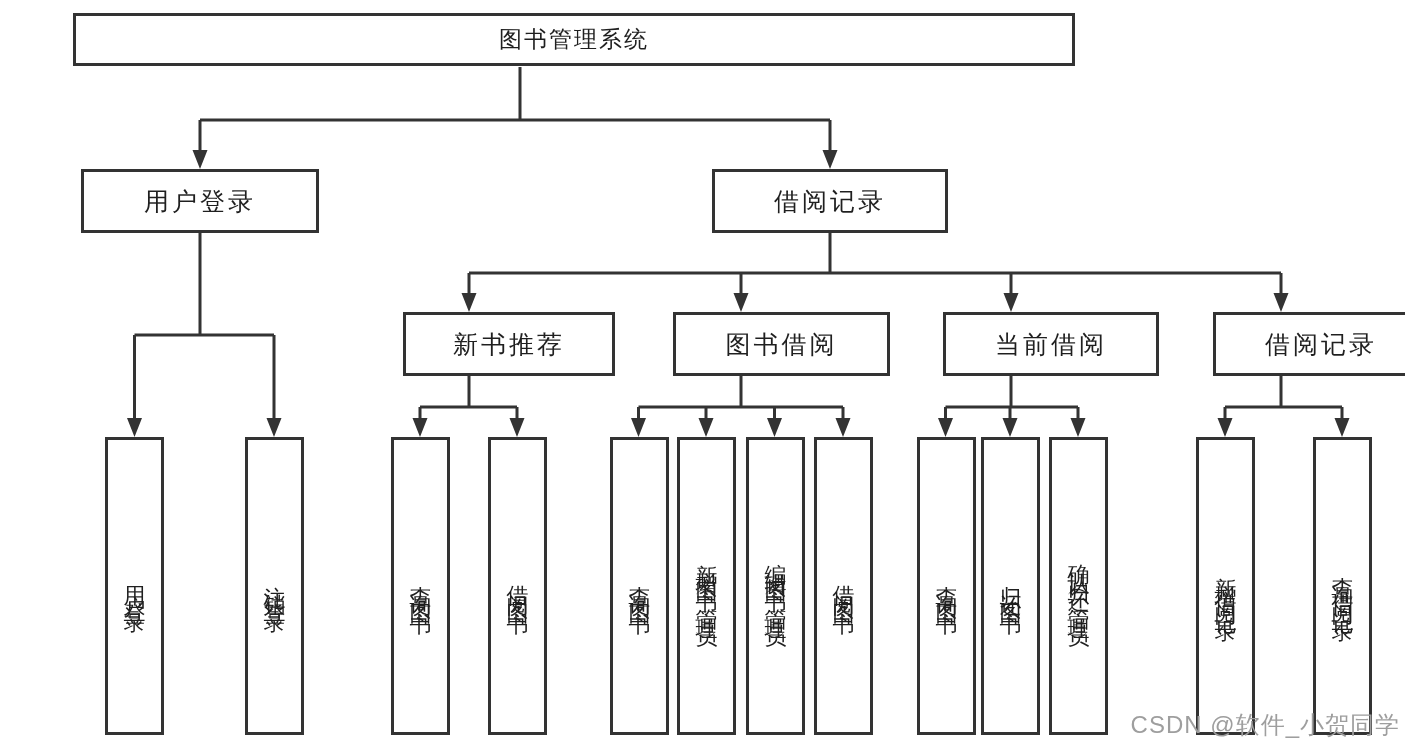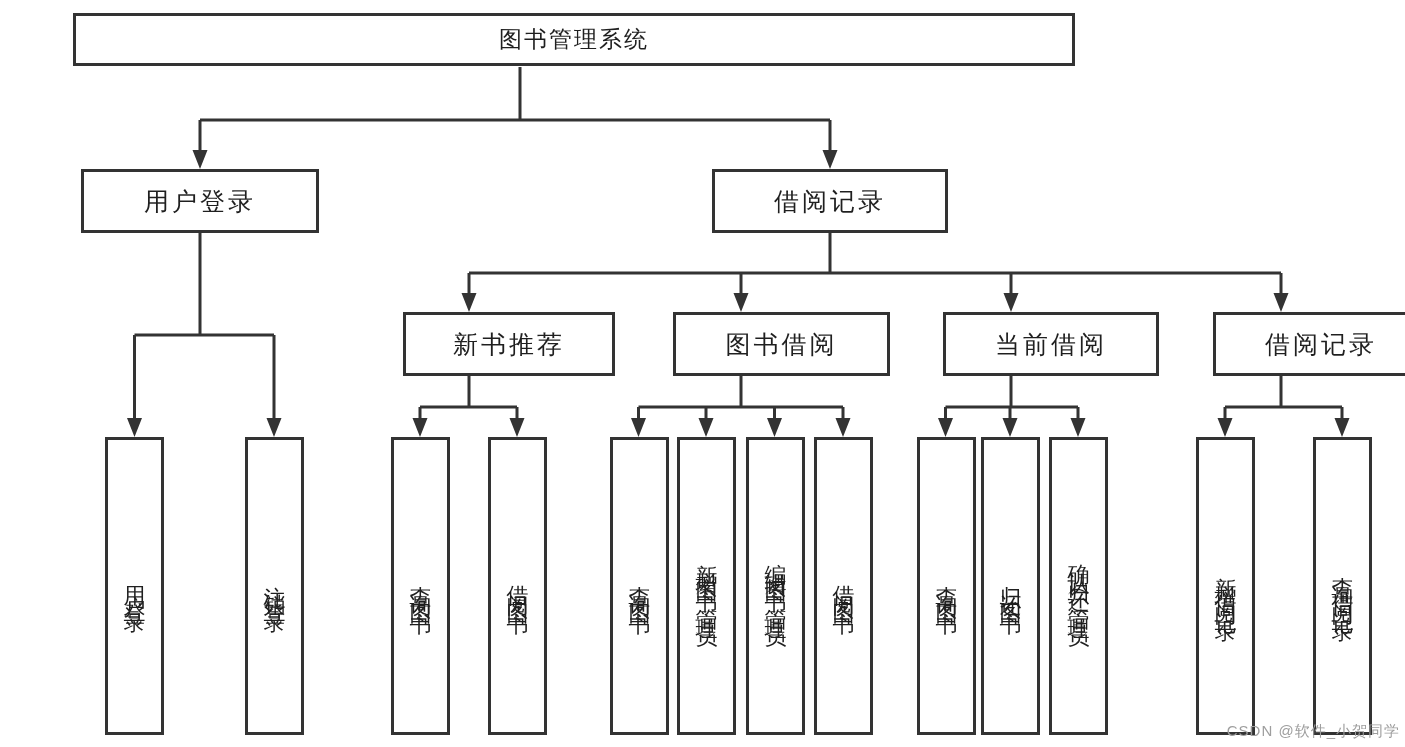--- a/index.html
+++ b/index.html
@@ -59,21 +59,21 @@
   #leaf-7  { left: 814px;  }
   #leaf-8  { left: 917px;  }
   #leaf-9  { left: 981px;  }
   #leaf-10 { left: 1049px; }
   #leaf-11 { left: 1196px; }
   #leaf-12 { left: 1313px; }
   .watermark {
     position: absolute;
     right: 5px;
     bottom: 6px;
-    font-size: 15px;
+    font-size: 24px;
     color: #9e9e9e;
     z-index: 3;
     letter-spacing: 1px;
   }
 </style>
 </head>
 <body>
 
 <div id="canvas">
 

